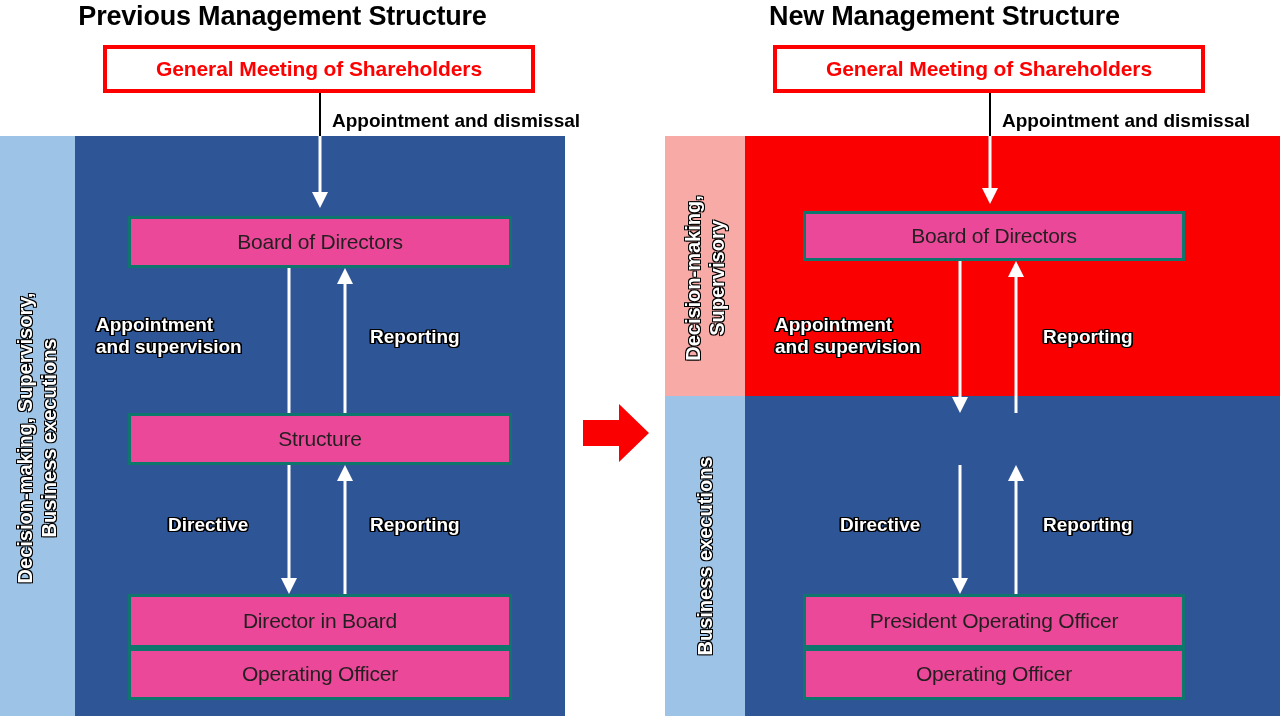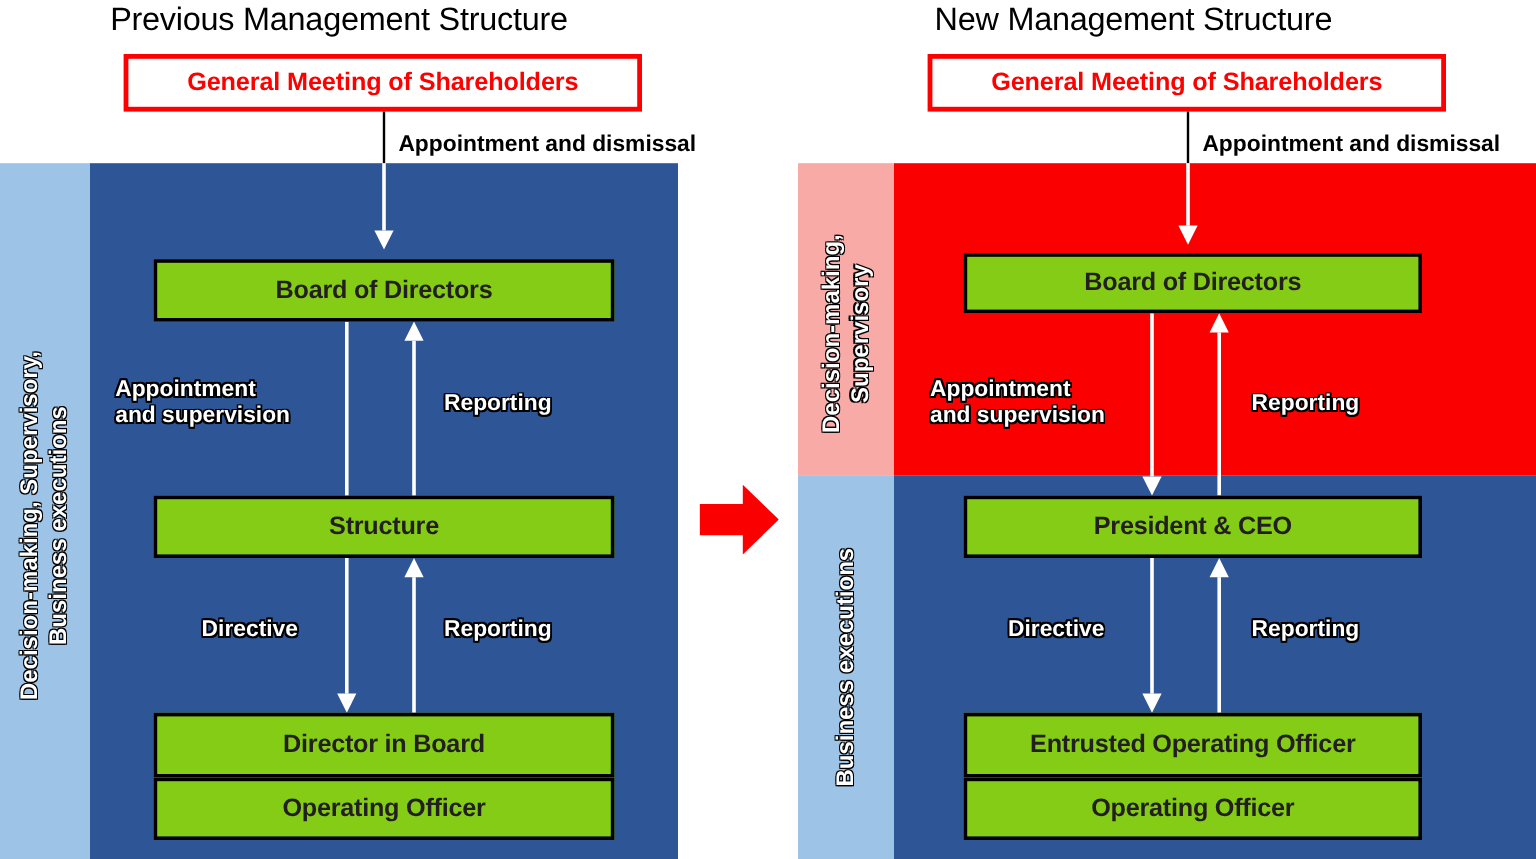--- a/index.html
+++ b/index.html
@@ -23,21 +23,21 @@
   .panel-left  { left: 0;    width: 565px; }
   .panel-right { left: 665px; width: 615px; }
 
   
   .panel-title {
     position: absolute;
     top: 0px;
     width: 100%;
     text-align: center;
     font-size: 27px;
-    font-weight: normal;
+    font-weight: bold;
     color: #000000;
     letter-spacing: -0.2px;
     line-height: 32px;
   }
   .panel-left .panel-title  { left: 0; }
   .panel-right .panel-title { left: -28px; }
 
   
   .gms-box {
     position: absolute;
@@ -124,27 +124,27 @@
     -webkit-text-stroke: 0.6px #1a1a1a;
     paint-order: stroke fill;
     text-shadow:
        1px 1px 0 #000, -1px 1px 0 #000,
        1px -1px 0 #000, -1px -1px 0 #000;
   }
 
   
   .org-box {
     position: absolute;
-    background: #84cc16;
-    border: 3px solid #000000;
+    background: #ec4899;
+    border: 3px solid #0f766e;
     box-sizing: border-box;
     display: flex;
     align-items: center;
     justify-content: center;
-    font-weight: bold;
+    font-weight: normal;
     color: #231f20;
     font-size: 21px;
     letter-spacing: -0.2px;
     z-index: 6;
   }
 
   
   .warrow { position: absolute; z-index: 4; }
   .warrow .shaft {
     position: absolute;
@@ -331,32 +331,31 @@
 
     <div class="warrow up" style="left:343px; top:125px; width:16px; height:152px;">
       <div class="head"></div>
       <div class="shaft" style="top:16px; height:136px;"></div>
     </div>
 
     <div class="flow-label" style="left:110px; top:178px;">Appointment
 and supervision</div>
     <div class="flow-label" style="left:378px; top:190px;">Reporting</div>
 
-    <div class="org-box" style="left:138px; top:277px; width:382px; height:52px;">President &amp; CEO</div>
 
     <div class="warrow down" style="left:287px; top:329px; width:16px; height:129px;">
       <div class="shaft" style="top:0; height:113px;"></div>
       <div class="head"></div>
     </div>
 
     <div class="warrow up" style="left:343px; top:329px; width:16px; height:129px;">
       <div class="head"></div>
       <div class="shaft" style="top:16px; height:113px;"></div>
     </div>
 
     <div class="flow-label" style="left:175px; top:378px;">Directive</div>
     <div class="flow-label" style="left:378px; top:378px;">Reporting</div>
 
-    <div class="org-box" style="left:138px; top:458px; width:382px; height:54px;">Entrusted Operating Officer</div>
+    <div class="org-box" style="left:138px; top:458px; width:382px; height:54px;">President Operating Officer</div>
 
     <div class="org-box" style="left:138px; top:512px; width:382px; height:52px;">Operating Officer</div>
   </div>
 </div>
 
 </body></html>

